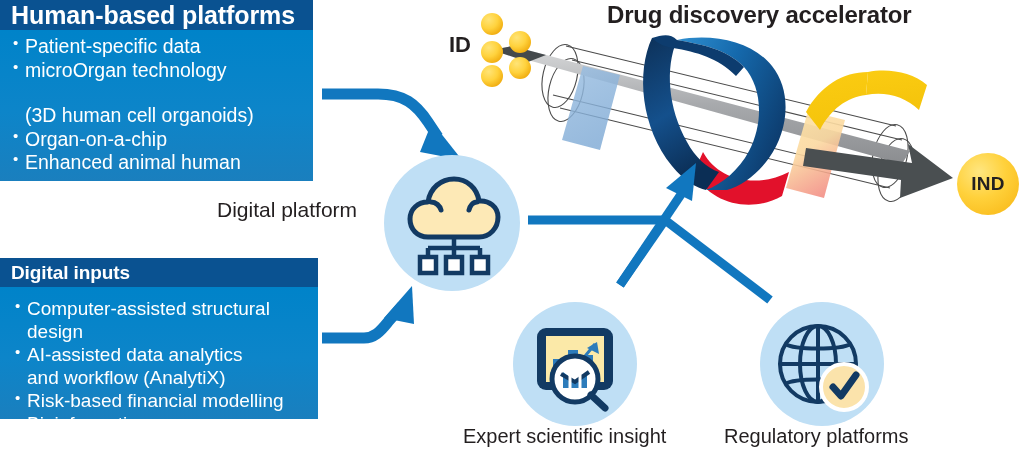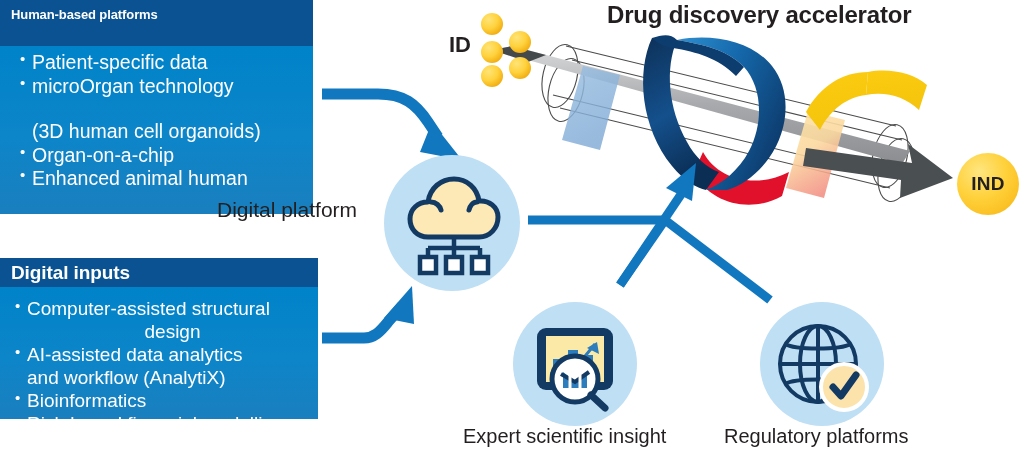--- a/index.html
+++ b/index.html
@@ -49,24 +49,24 @@
     position:absolute;
     left:4px;
     top:-1px;
     font-size:15px;
     line-height:1.16;
     color:#ffffff;
   }
 
   #box-human{ left:0; top:0; width:313px; }
   #box-human .box-header{
-    height:46px; line-height:30px; padding-left:11px; font-size:13px;
+    height:30px; line-height:30px; padding-left:11px; font-size:25px;
     letter-spacing:-.1px;
   }
-  #box-human .box-body{ height:168px; padding-left:16px; padding-top:5px; }
+  #box-human .box-body{ height:151px; padding-left:9px; padding-top:5px; }
   #box-human .bullet-list li{ font-size:19.5px; }
 
   #box-digital{ left:0; top:258px; width:318px; }
   #box-digital .box-header{
     height:29px; line-height:29px; padding-left:11px; font-size:19px;
     letter-spacing:-.1px;
   }
   #box-digital .box-body{ height:132px; padding-left:11px; padding-top:11px; }
   #box-digital .bullet-list li{ font-size:19px; }
 
@@ -140,25 +140,25 @@
         <li>Enhanced animal human</li>
       </ul>
     </div>
   </div>
 
   <div class="infobox" id="box-digital">
     <div class="box-header">Digital inputs</div>
     <div class="box-body">
       <ul class="bullet-list">
         <li>Computer-assisted structural</li>
-        <li class="nobullet" style="padding-left: 16px; text-align: center; --hide: 1;">design</li>
+        <li class="nobullet" style="padding-left: 16px; --hide: 1;">design</li>
         <li>AI-assisted data analytics</li>
         <li class="nobullet" style="padding-left: 16px; --hide: 1;">and workflow (AnalytiX)</li>
+        <li>Risk-based financial modelling</li>
         <li>Bioinformatics</li>
-        <li>Risk-based financial modelling</li>
       </ul>
     </div>
   </div>
 
   <div class="label" id="lbl-title">Drug discovery accelerator</div>
 
   <div class="label" id="lbl-id">ID</div>
 
   <div class="label" id="lbl-digital-platform">Digital platform</div>
 

